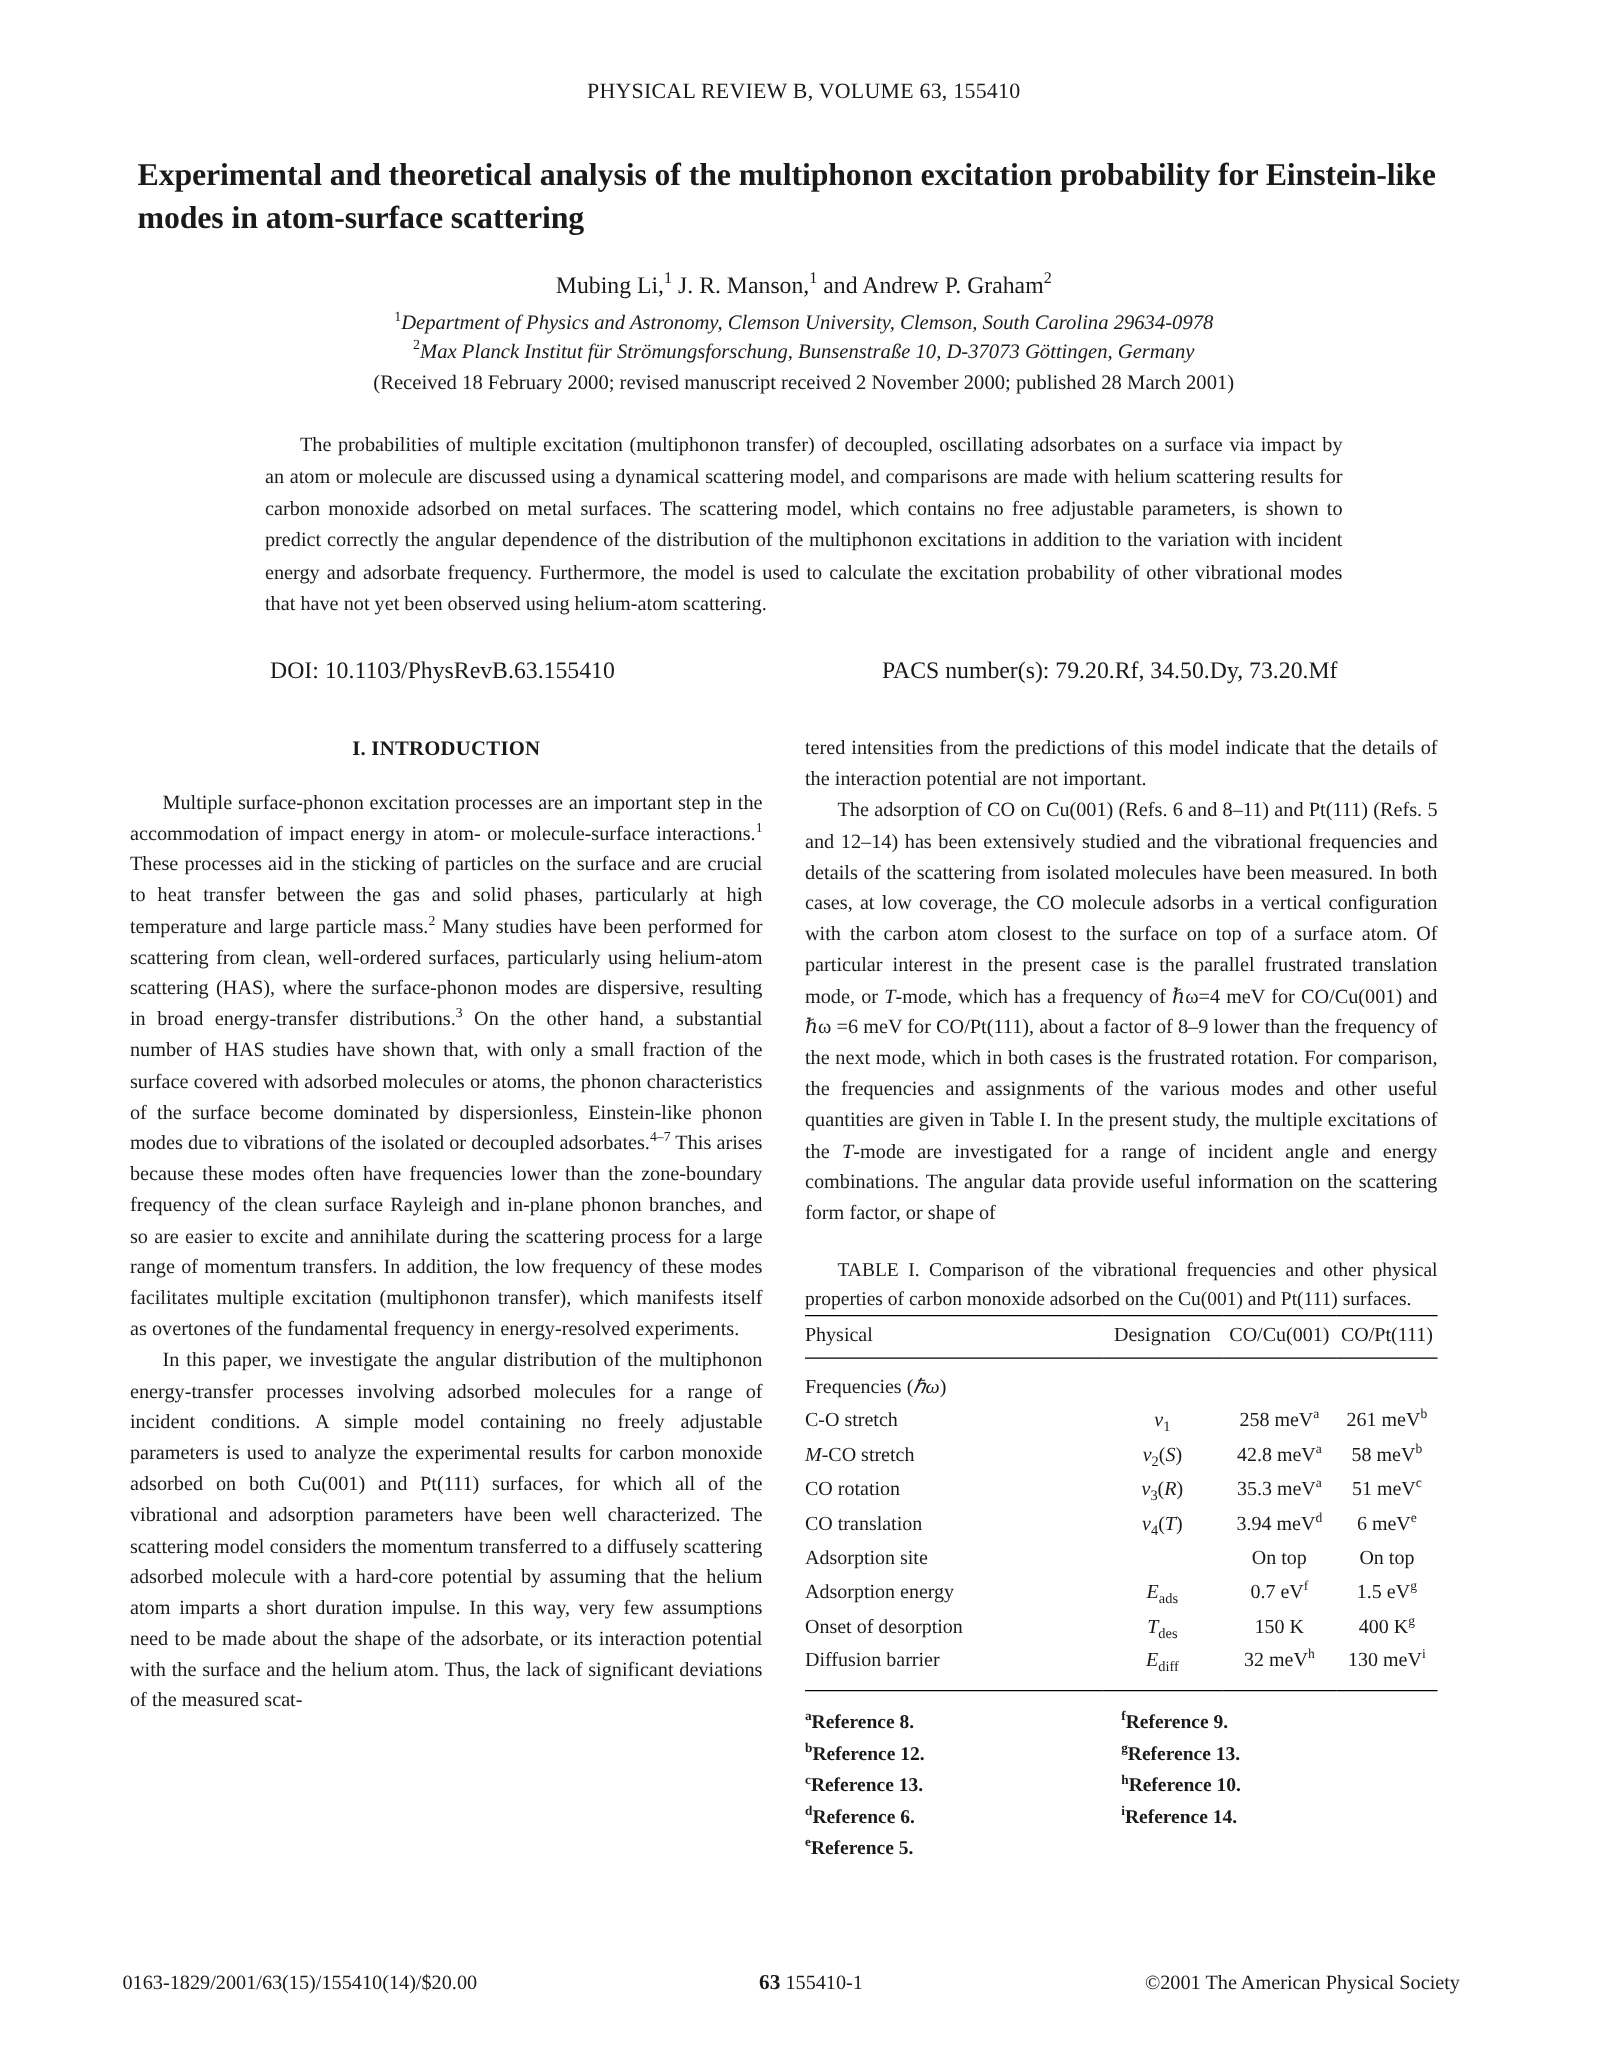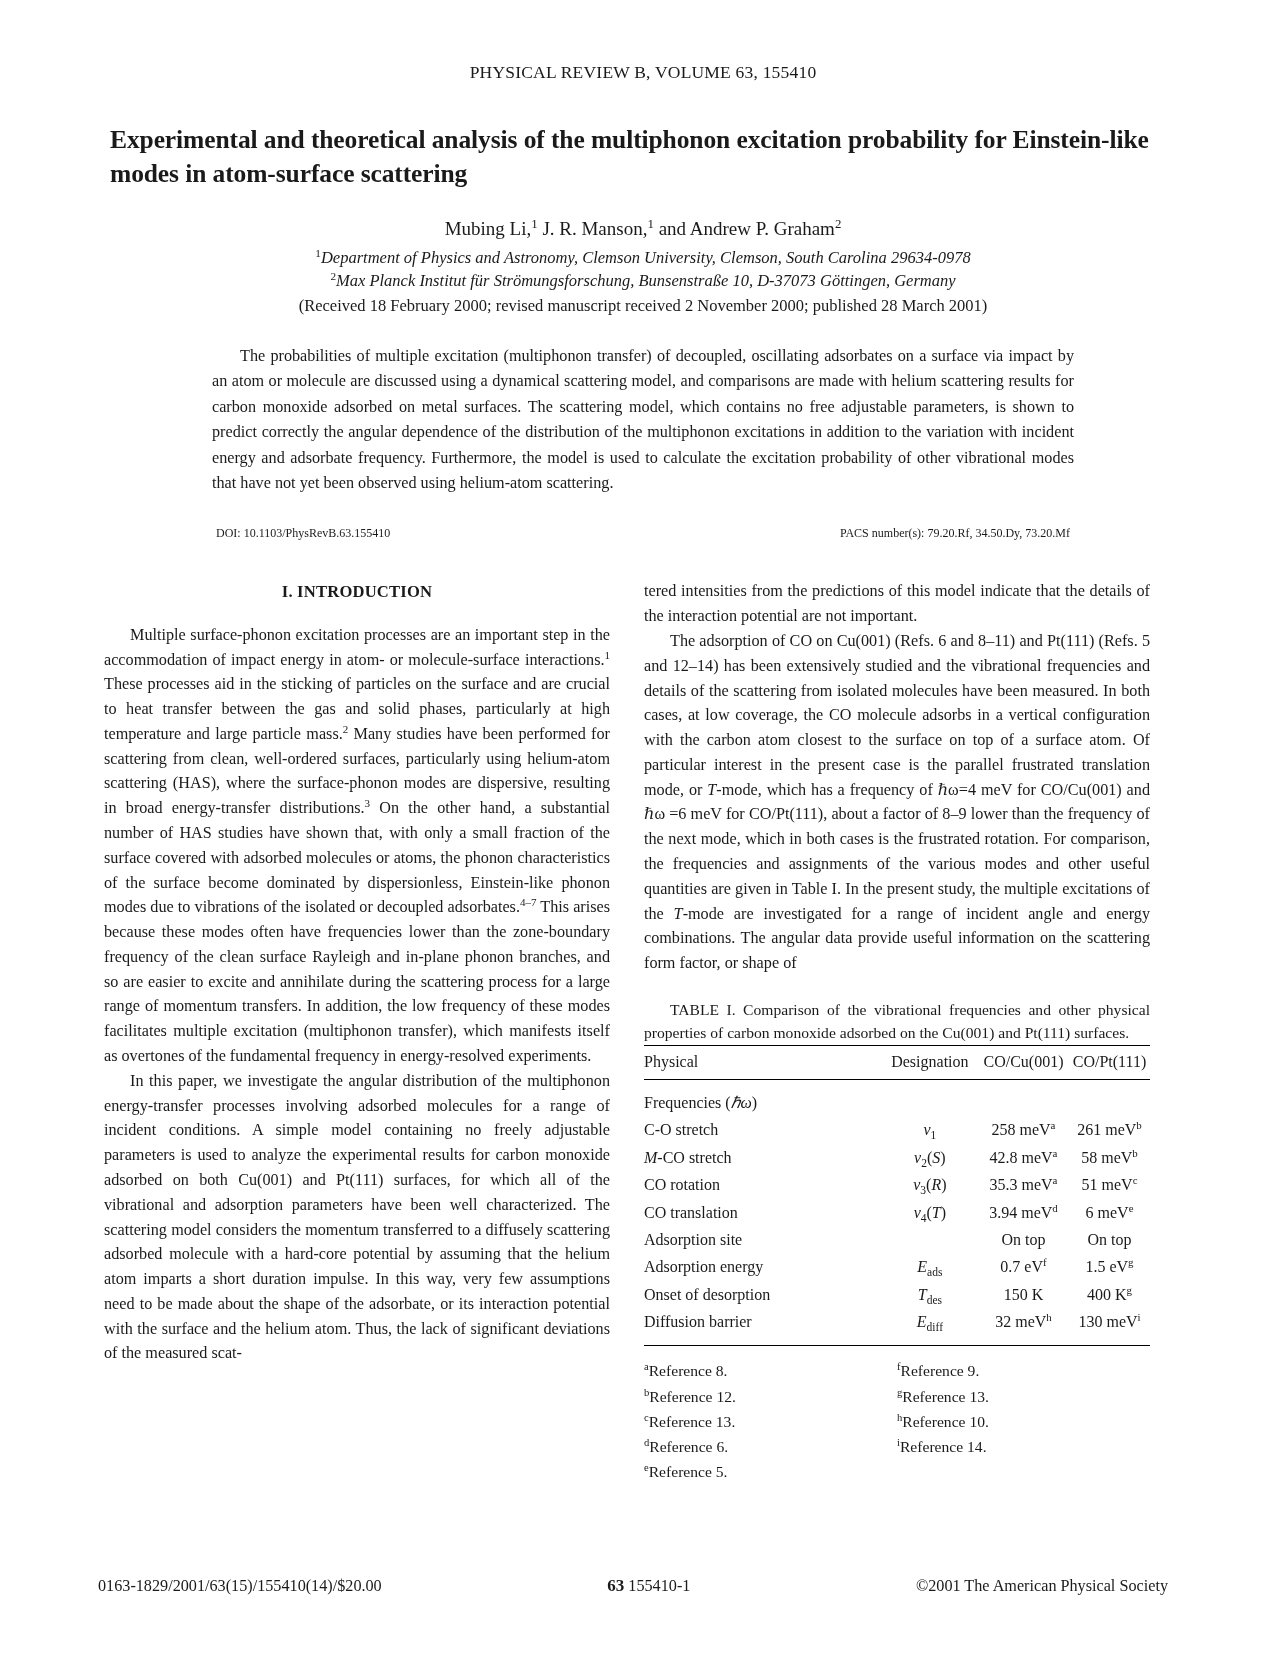--- a/index.html
+++ b/index.html
@@ -74,21 +74,21 @@
     text-align: justify;
     text-indent: 28px;
     hyphens: none;
   }
 
   
   .doi-row {
     display: flex;
     justify-content: space-between;
     margin: 30px 108px 0 112px;
-    font-size: 12px;
+    font-size: 19px;
   }
   .doi-row .pacs { padding-right: 4px; }
 
   
   .body-cols {
     display: flex;
     gap: 34px;
     margin-top: 38px;
   }
   .col {
@@ -159,20 +159,21 @@
   .ital { font-style: italic; }
   .sub { font-size: 0.72em; vertical-align: sub; line-height: 0; }
   .gvar { font-style: italic; font-family: "Liberation Serif", serif; }
 
   
   .tfoot {
     display: flex;
     margin-top: 12px;
     font-size: 15.6px;
     line-height: 1.62;
+    font-weight: bold;
   }
   .tfoot .fcol { width: 50%; }
 
   
   .page-footer {
     position: absolute;
     left: 98px;
     right: 112px;
     bottom: 60px;
     display: flex;

